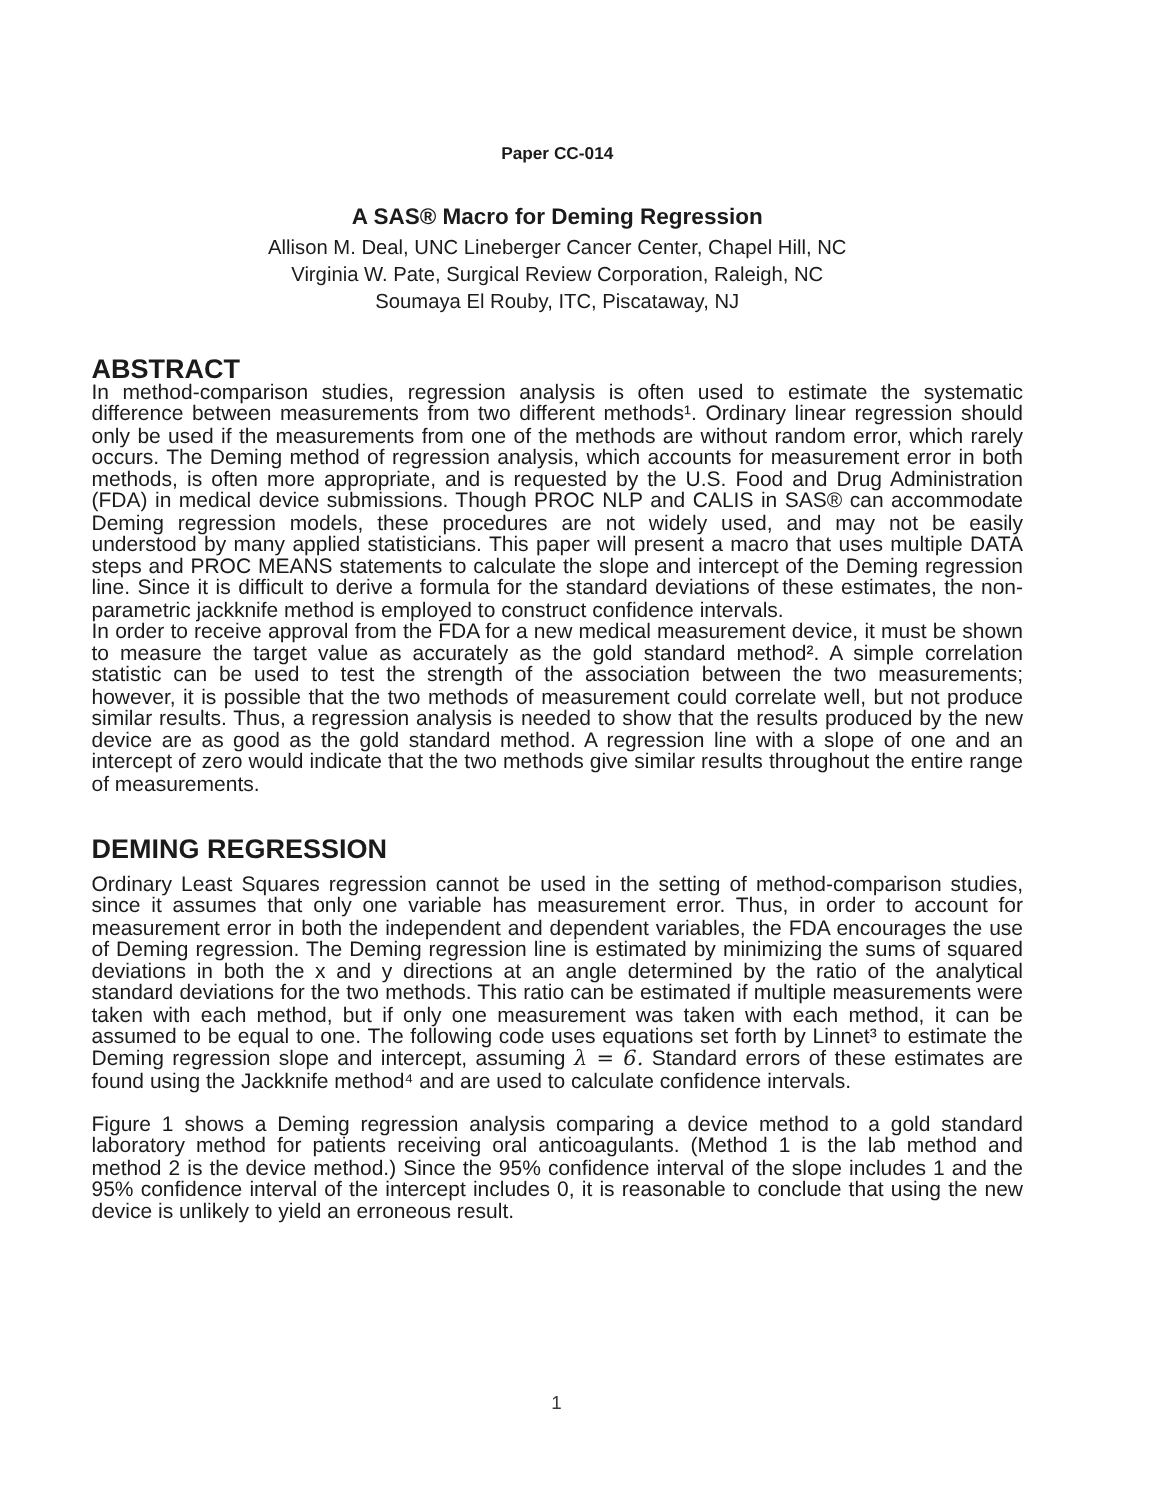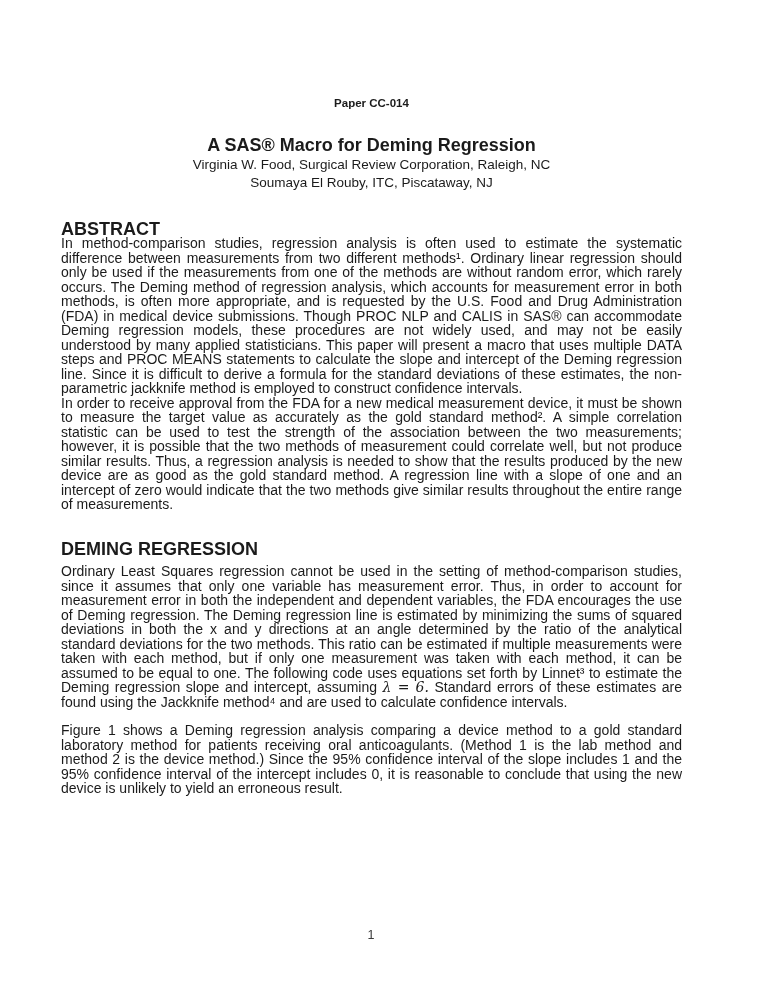--- a/index.html
+++ b/index.html
@@ -26,21 +26,21 @@
     margin-top: 97px;
     text-align: center;
     font-weight: bold;
     font-size: 11.5px;
     line-height: 13px;
   }
   .doc-title {
     margin-top: 26px;
     text-align: center;
     font-weight: bold;
-    font-size: 18px;
+    font-size: 15px;
     line-height: 18px;
   }
   .authors {
     margin-top: 2px;
     text-align: center;
     font-size: 13.5px;
     line-height: 17.8px;
   }
   .section-heading {
     margin-top: 30px;
@@ -74,21 +74,22 @@
 <body>
 
 <div class="page">
   <div class="content">
 
     <div class="paper-number">Paper CC-014</div>
 
     <div class="doc-title">A SAS® Macro for Deming Regression</div>
 
     <div class="authors">
-      <div>Virginia W. Food, Surgical Review Corporation, Raleigh, NC</div>
+      <div>Allison M. Deal, UNC Lineberger Cancer Center, Chapel Hill, NC</div>
+      <div>Virginia W. Pate, Surgical Review Corporation, Raleigh, NC</div>
       <div>Soumaya El Rouby, ITC, Piscataway, NJ</div>
     </div>
 
     <div>
       <div class="section-heading">ABSTRACT</div>
       <p class="para">In method-comparison studies, regression analysis is often used to estimate the systematic difference between measurements from two different methods¹.  Ordinary linear regression should only be used if the measurements from one of the methods are without random error, which rarely occurs.  The Deming method of regression analysis, which accounts for measurement error in both methods, is often more appropriate, and is requested by the U.S. Food and Drug Administration (FDA) in medical device submissions.  Though PROC NLP and CALIS in SAS® can accommodate Deming regression models, these procedures are not widely used, and may not be easily understood by many applied statisticians.  This paper will present a macro that uses multiple DATA steps and PROC MEANS statements to calculate the slope and intercept of the Deming regression line.  Since it is difficult to derive a formula for the standard deviations of these estimates, the non-parametric jackknife method is employed to construct confidence intervals.</p>
     </div>
 
     <div>
       <p class="para">In order to receive approval from the FDA for a new medical measurement device, it must be shown to measure the target value as accurately as the gold standard method².  A simple correlation statistic can be used to test the strength of the association between the two measurements; however, it is possible that the two methods of measurement could correlate well, but not produce similar results.  Thus, a regression analysis is needed to show that the results produced by the new device are as good as the gold standard method. A regression line with a slope of one and an intercept of zero would indicate that the two methods give similar results throughout the entire range of measurements.</p>

